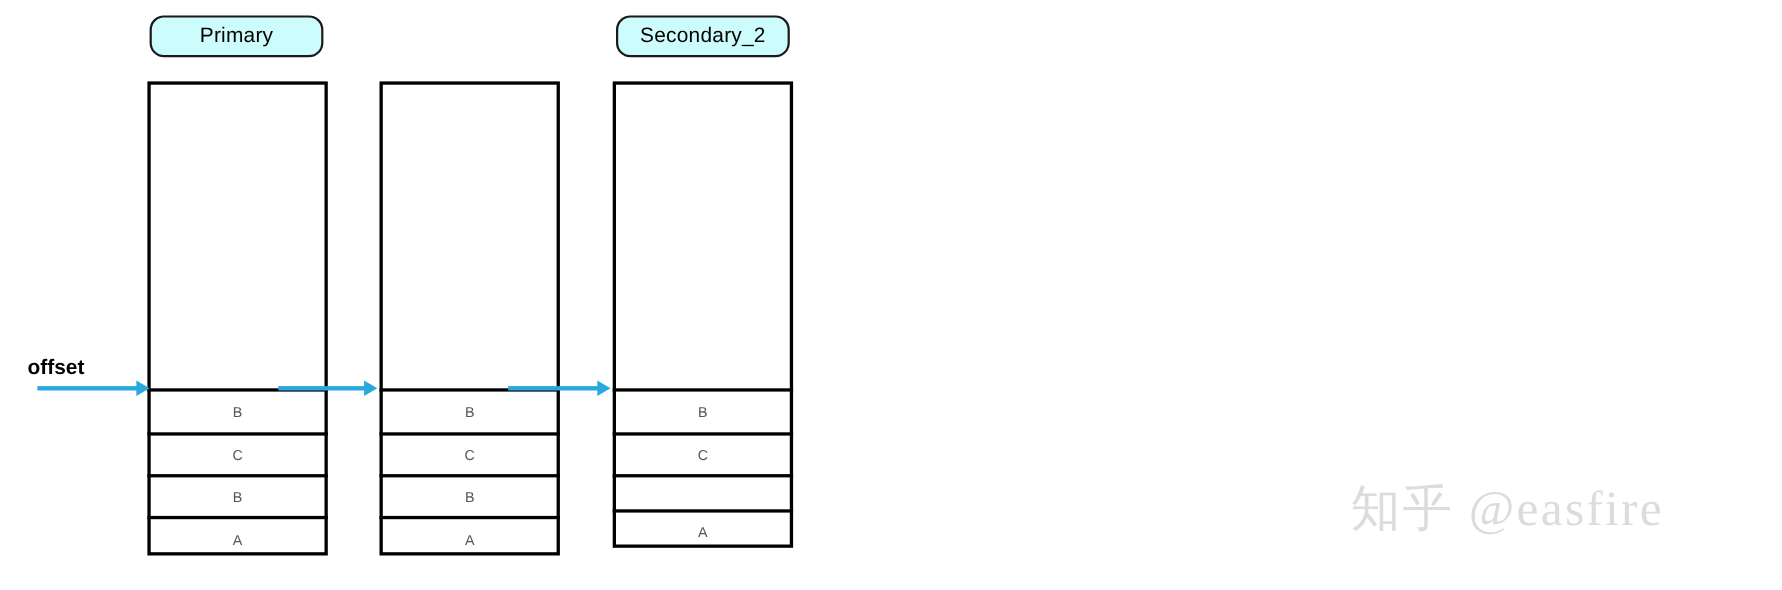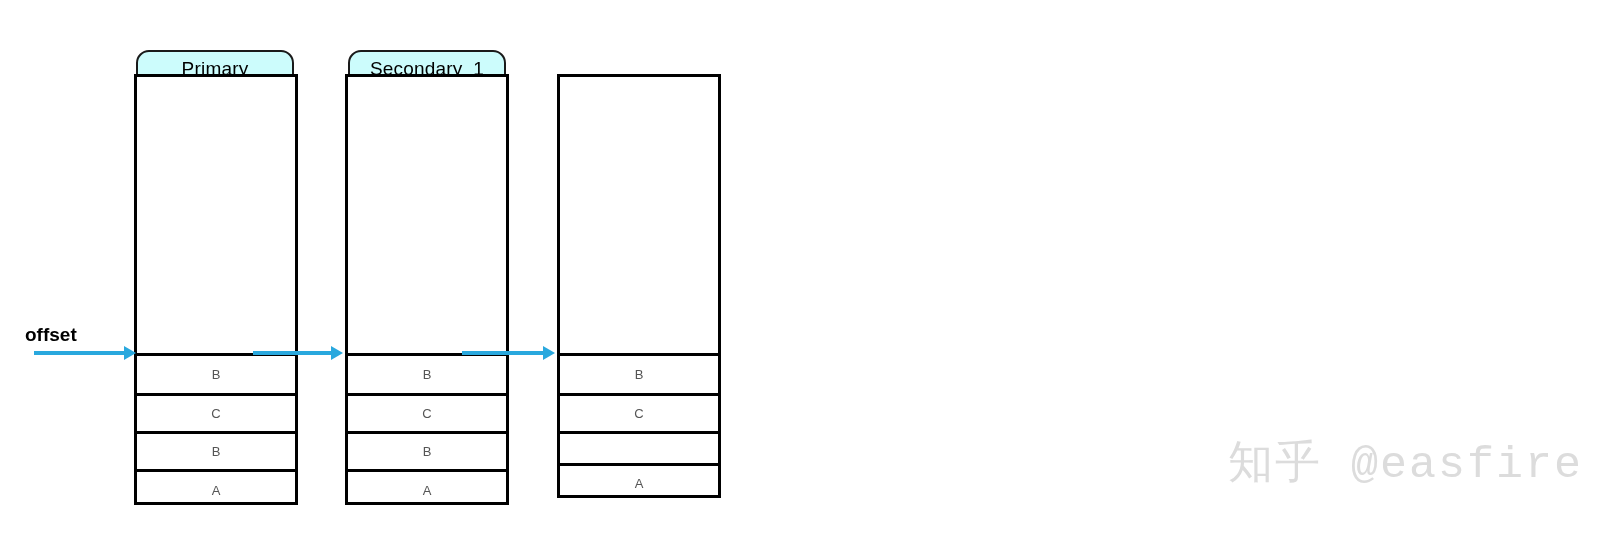--- a/index.html
+++ b/index.html
@@ -22,21 +22,20 @@
     box-sizing: border-box;
     background: #ccfcfc;
     border: 2px solid #1a1a1a;
     border-radius: 13px;
     display: flex;
     align-items: center;
     justify-content: center;
     font-size: 19px;
     color: #000000;
     letter-spacing: 0.2px;
-    margin-top: 36px;
   }
   .column {
     position: absolute;
     box-sizing: border-box;
     border: 3px solid #000000;
     background: #ffffff;
   }
   .cell {
     position: absolute;
     box-sizing: border-box;
@@ -77,22 +76,22 @@
   }
 </style>
 </head>
 <body>
 
 <div id="canvas">
 
   <div class="pill" style="left:136px; top:14px; width:158px; height:38px;">
     <span>Primary</span>
   </div>
-  <div class="pill" style="left:348px; top:14px; width:158px; height:38px;">
-    <span>Secondary_1</span>
+  <div class="pill" style="left:560px; top:14px; width:158px; height:38px;">
+    <span>Secondary_2</span>
   </div>
 
   <div class="column" style="left:134px; top:74px; width:164px; height:431px;">
     <div class="cell" style="left:-3px; top:276px; width:164px; height:40px;">
       <span>B</span>
     </div>
     <div class="cell" style="left:-3px; top:316px; width:164px; height:38px;">
       <span>C</span>
     </div>
     <div class="cell" style="left:-3px; top:354px; width:164px; height:38px;">
@@ -136,15 +135,15 @@
   <div class="offset-label" style="left:25px; top:324px;">offset</div>
   <div class="arrow-line" style="left:34px; top:351px; width:92px;"></div>
   <div class="arrow-head" style="left:124px; top:346px;"></div>
 
   <div class="arrow-line" style="left:253px; top:351px; width:80px;"></div>
   <div class="arrow-head" style="left:331px; top:346px;"></div>
 
   <div class="arrow-line" style="left:462px; top:351px; width:83px;"></div>
   <div class="arrow-head" style="left:543px; top:346px;"></div>
 
-  <div class="watermark" style="left:1228px; top:432px;font-family:Liberation Mono, monospace;">知乎 @easfire</div>
+  <div class="watermark" style="left:1228px; top:432px;">知乎 @easfire</div>
 
 </div>
 
 </body></html>

